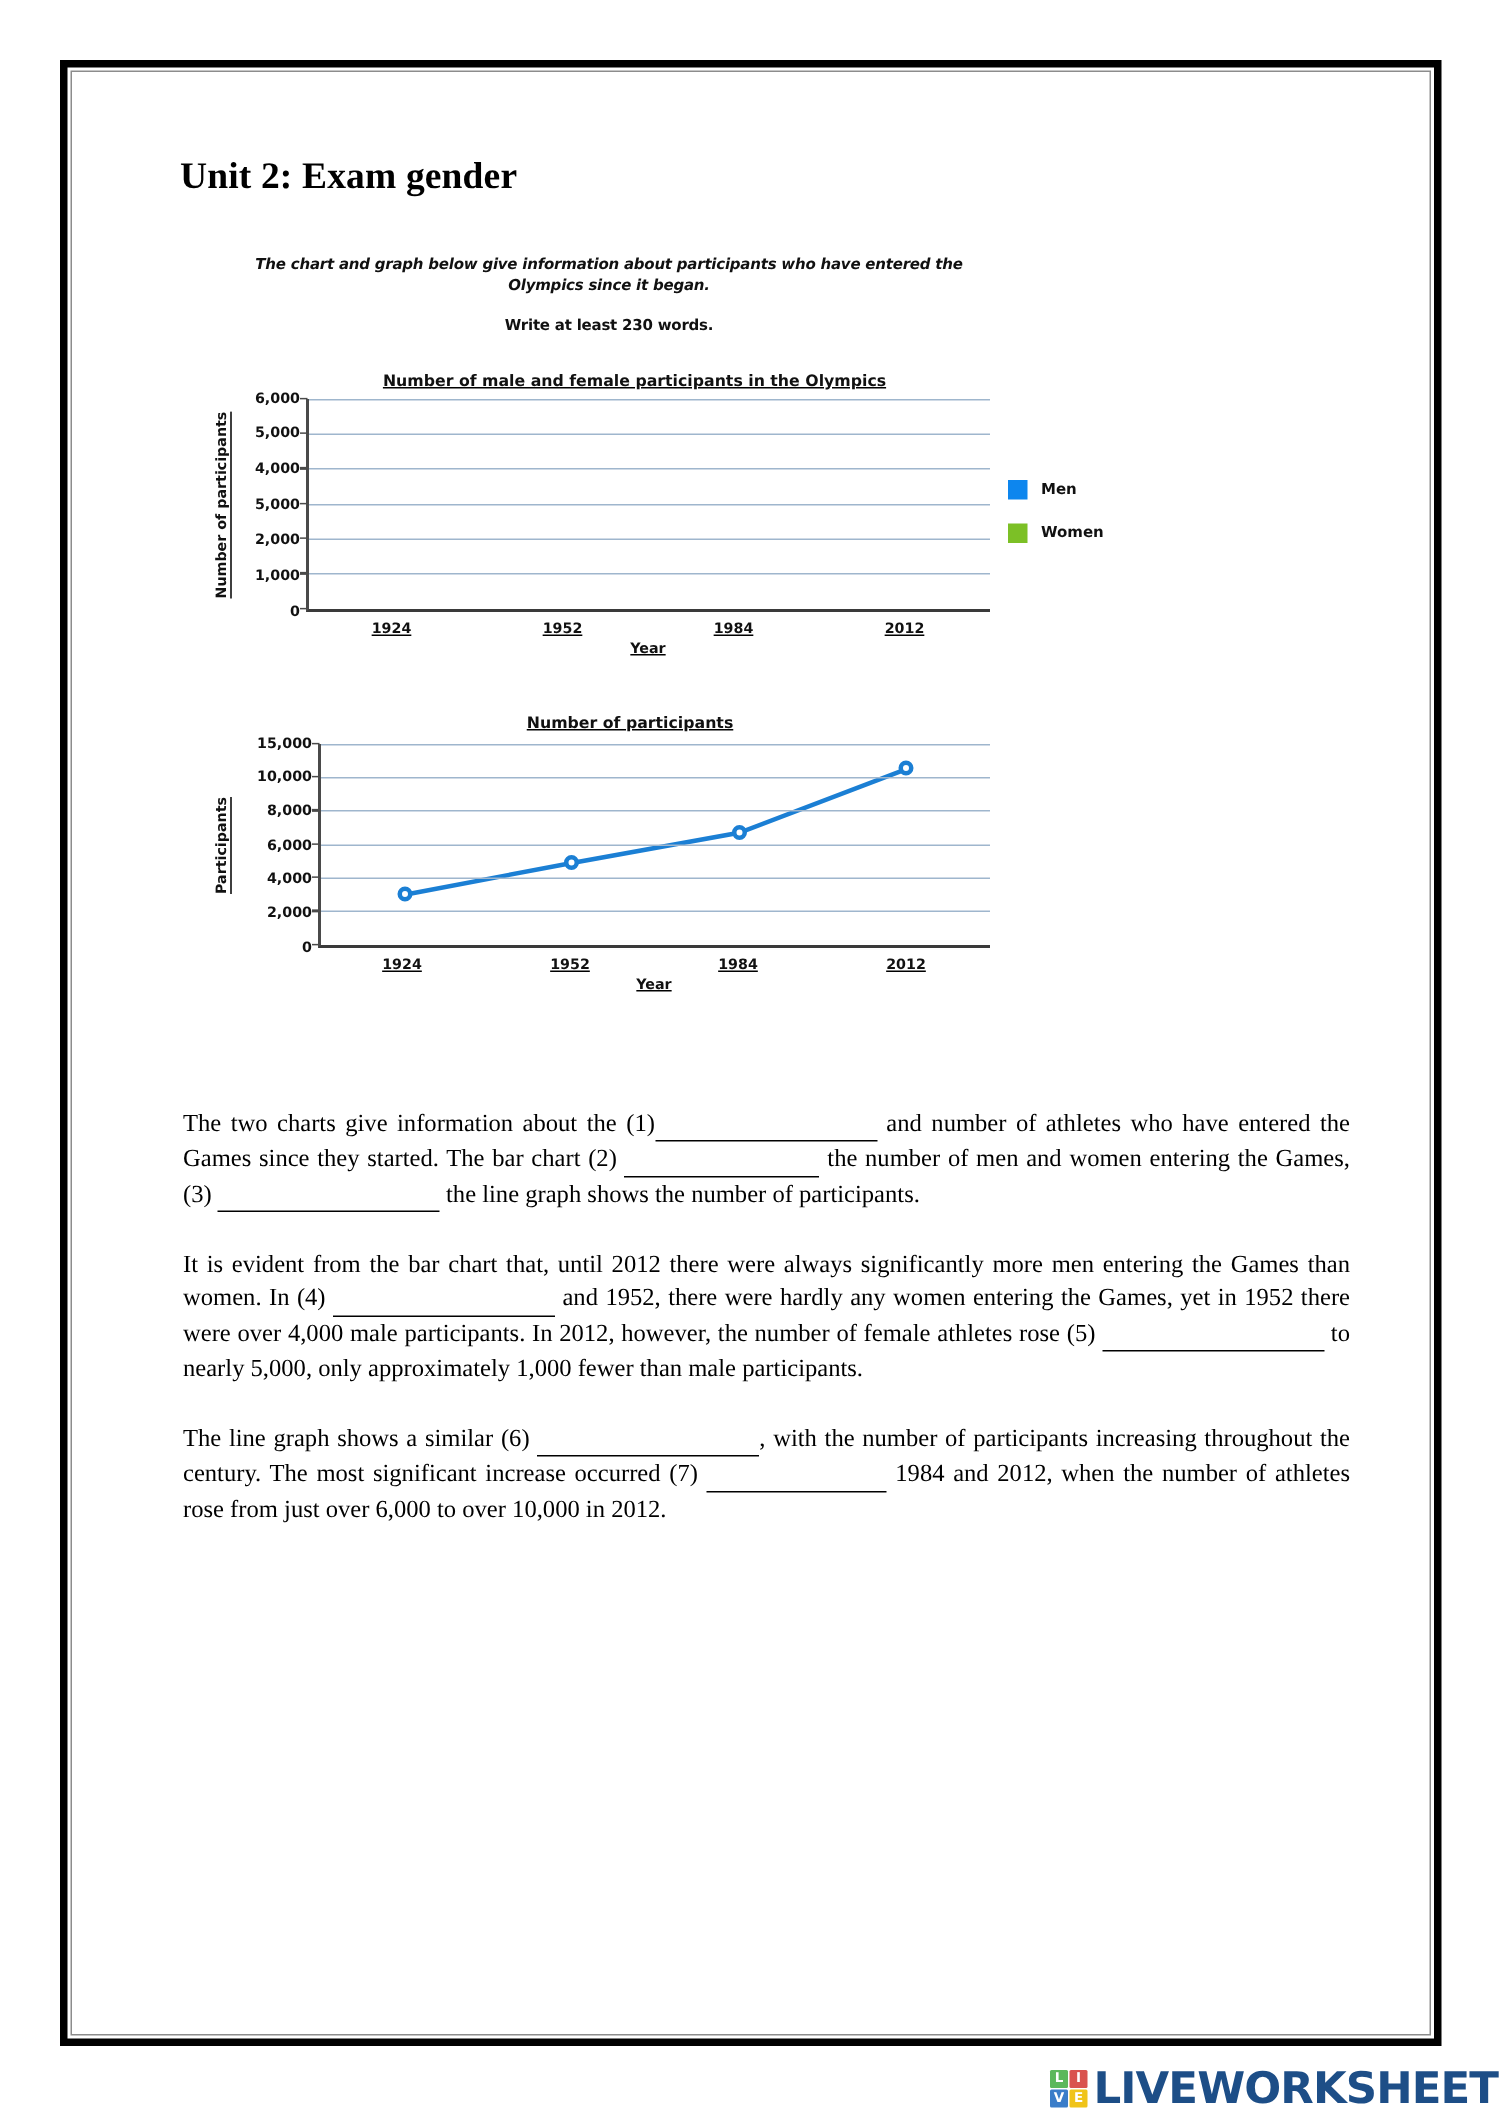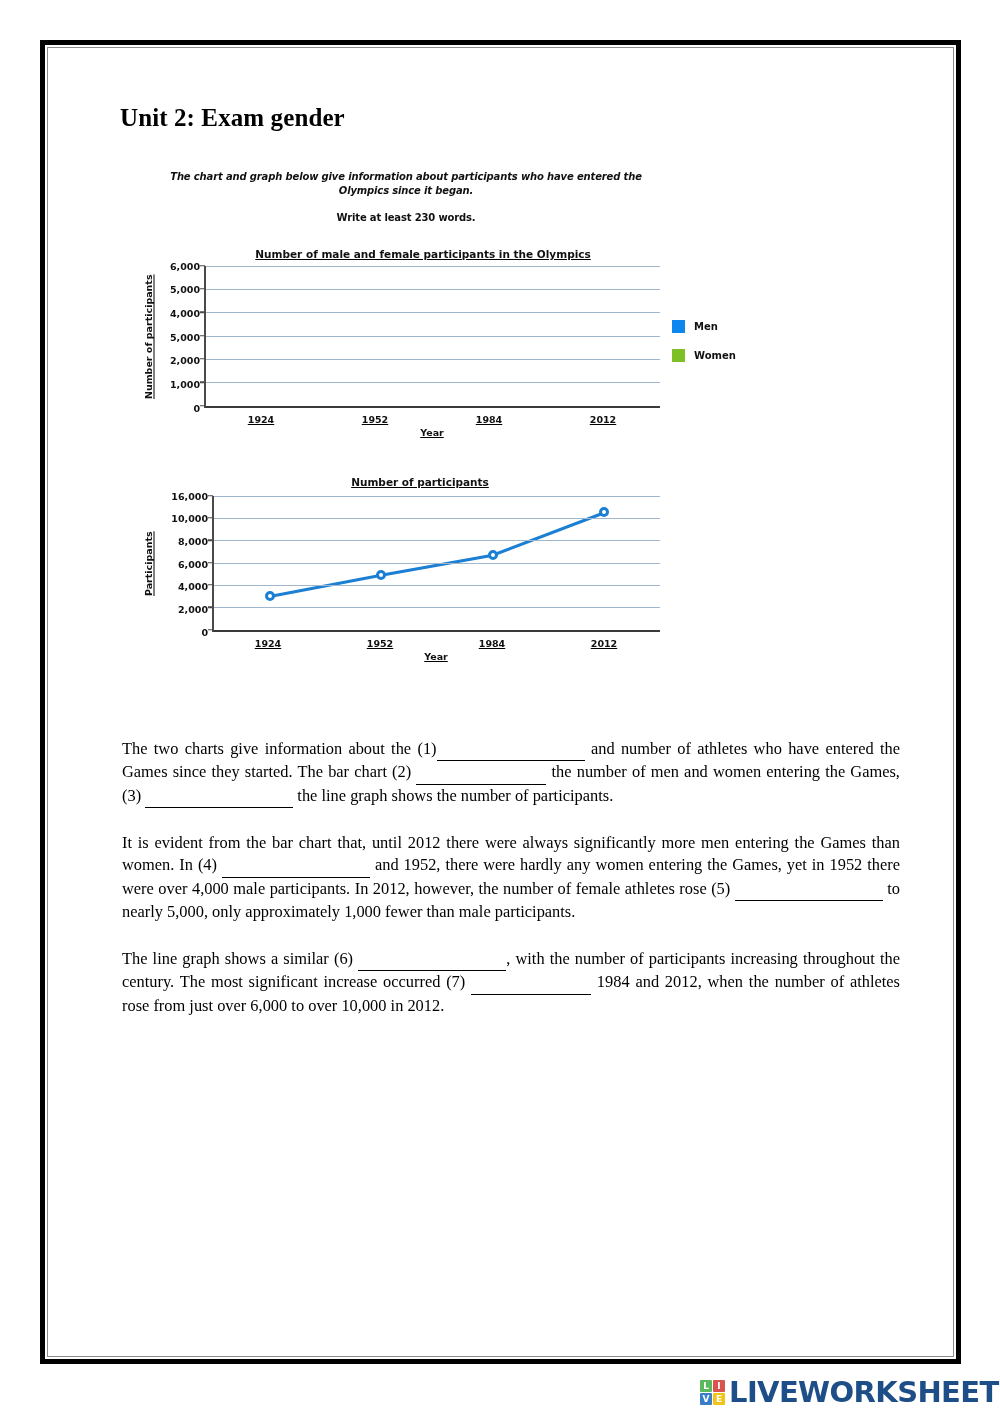--- a/index.html
+++ b/index.html
@@ -301,21 +301,21 @@
 
         <div class="plot-row" style="height:136px;margin-top:8px;">
           <div class="ylabel">Participants</div>
           <div class="yticks" id="line-yticks" style="width:56px;">
               <span style="top: 100%;">0</span>
               <span style="top: 83.3333%;">2,000</span>
               <span style="top: 66.6667%;">4,000</span>
               <span style="top: 50%;">6,000</span>
               <span style="top: 33.3333%;">8,000</span>
               <span style="top: 16.6667%;">10,000</span>
-              <span style="top: 0%;">16,000</span>
+              <span style="top: 0%;">15,000</span>
             </div>
           <div class="plot" id="line-plot">
             <div class="linewrap" id="line-svg-wrap"><svg viewBox="0 0 100 100" preserveAspectRatio="none" width="100%" height="100%">
                   <polyline points="12.5,75 37.5,59.166666666666664 62.5,44.166666666666664 87.5,12.5" fill="none" stroke="#1b7fd4" stroke-width="1.2" vector-effect="non-scaling-stroke" style="stroke-width: 3px;"></polyline>
                 </svg><div style="position: absolute; left: 12.5%; top: 75%; width: 10px; height: 10px; margin-left: -5px; margin-top: -5px; border: 3px solid rgb(27, 127, 212); background: rgb(255, 255, 255); border-radius: 50%; box-sizing: border-box;"></div><div style="position: absolute; left: 37.5%; top: 59.1667%; width: 10px; height: 10px; margin-left: -5px; margin-top: -5px; border: 3px solid rgb(27, 127, 212); background: rgb(255, 255, 255); border-radius: 50%; box-sizing: border-box;"></div><div style="position: absolute; left: 62.5%; top: 44.1667%; width: 10px; height: 10px; margin-left: -5px; margin-top: -5px; border: 3px solid rgb(27, 127, 212); background: rgb(255, 255, 255); border-radius: 50%; box-sizing: border-box;"></div><div style="position: absolute; left: 87.5%; top: 12.5%; width: 10px; height: 10px; margin-left: -5px; margin-top: -5px; border: 3px solid rgb(27, 127, 212); background: rgb(255, 255, 255); border-radius: 50%; box-sizing: border-box;"></div></div>
           <div class="tickmark" style="top: 100%;"></div>
               <div class="gridline" style="top: 83.3333%; background: rgb(159, 182, 205);"></div>
               <div class="tickmark" style="top: 83.3333%;"></div>
               <div class="gridline" style="top: 66.6667%; background: rgb(159, 182, 205);"></div>
               <div class="tickmark" style="top: 66.6667%;"></div>

